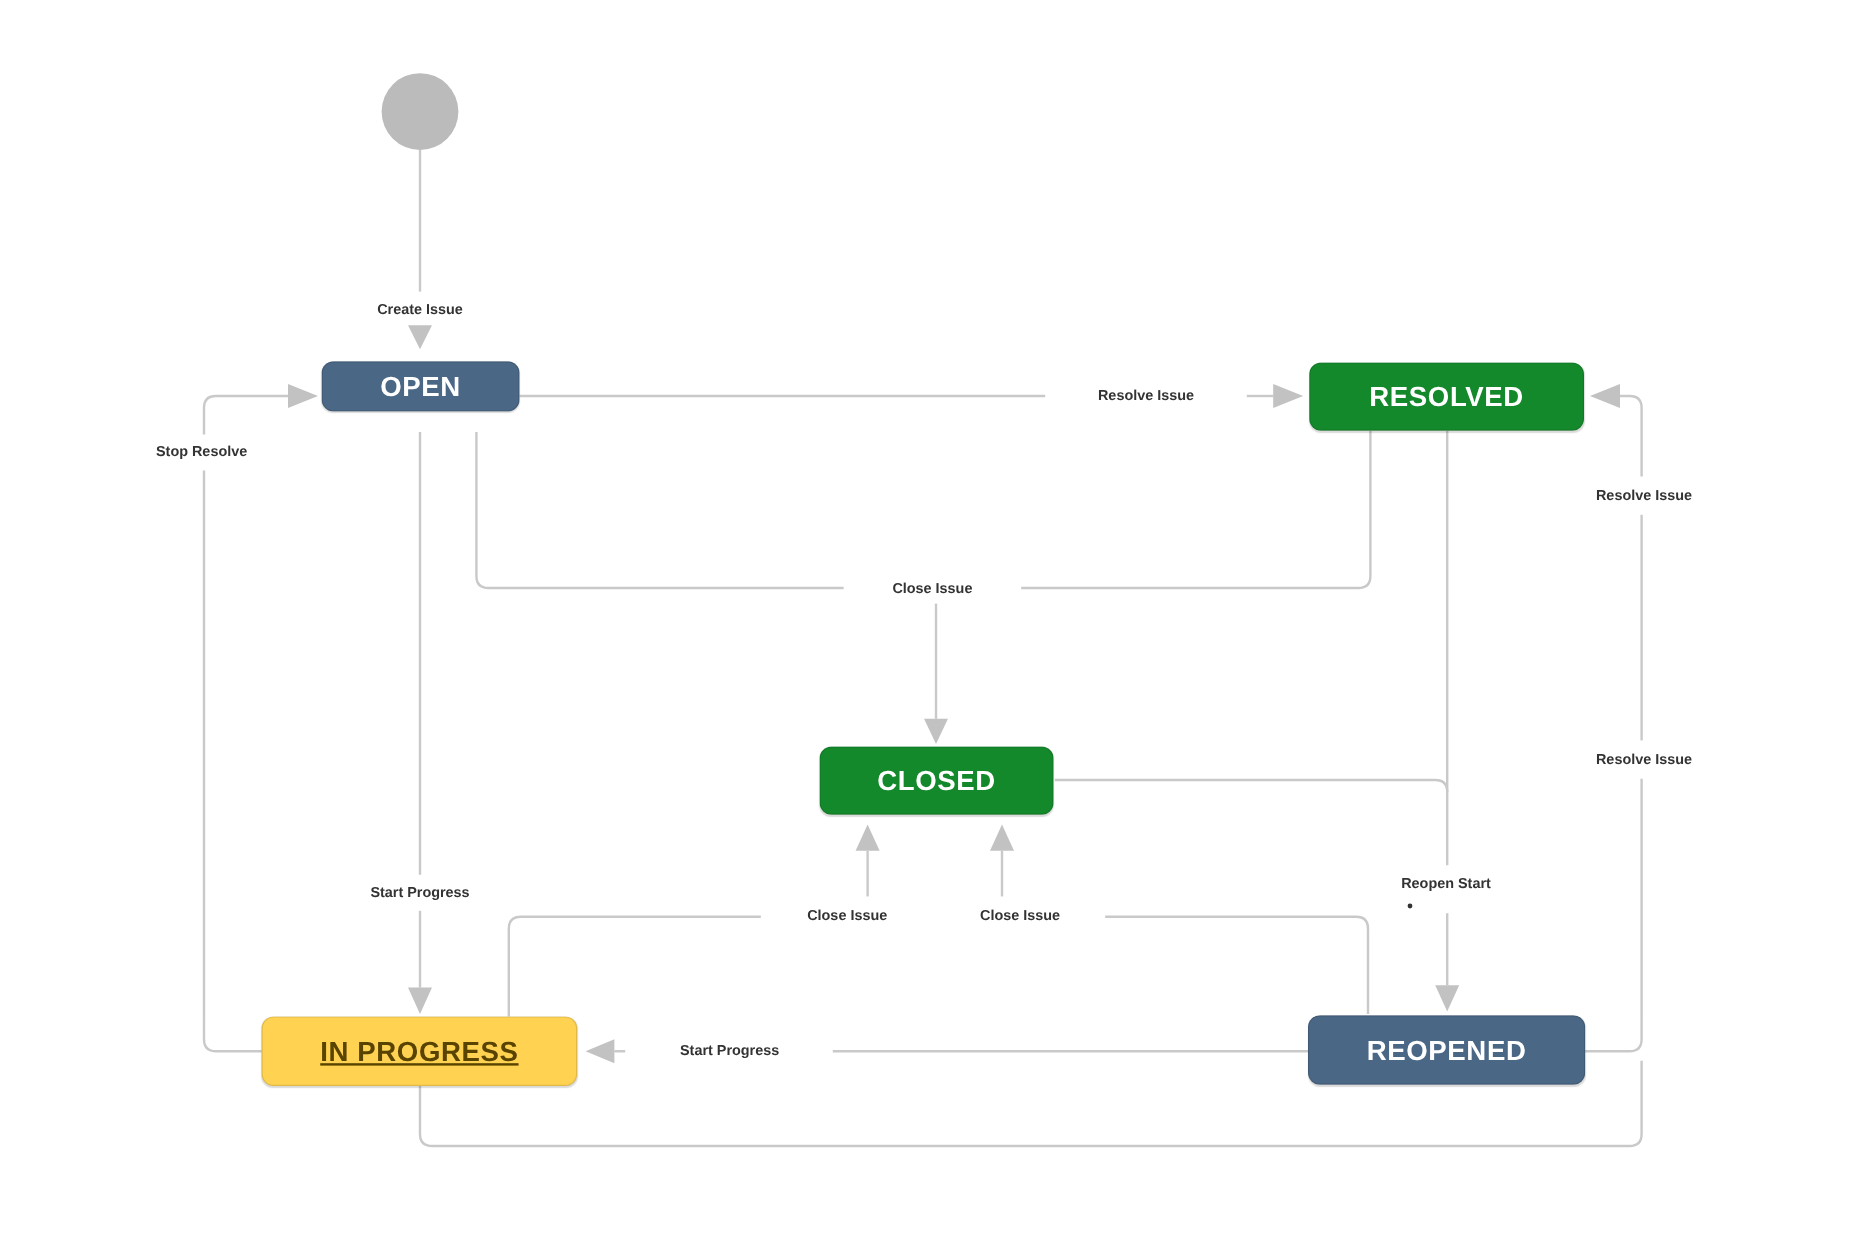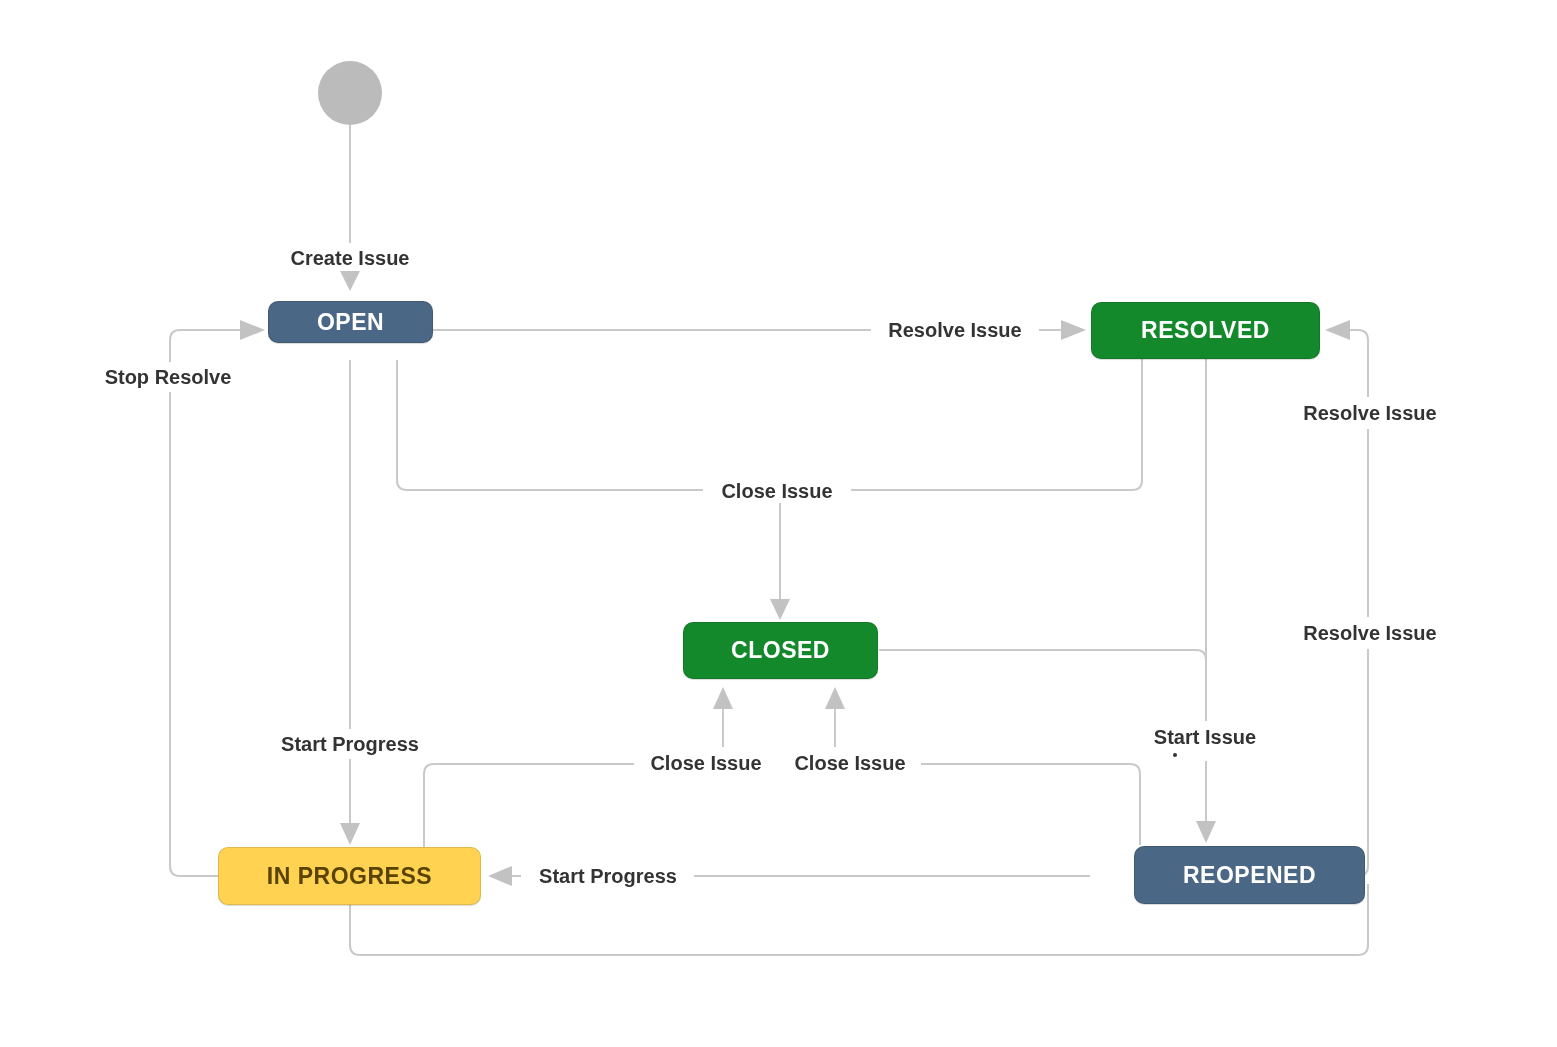--- a/index.html
+++ b/index.html
@@ -14,21 +14,21 @@
     position:absolute;z-index:3;display:flex;align-items:center;justify-content:center;
     border-radius:10px;font-weight:bold;font-size:23px;letter-spacing:.5px;
     border:1px solid rgba(0,0,0,.12);box-sizing:border-box;
     box-shadow:0 1px 1px rgba(0,0,0,.15);cursor:default;
   }
   .start-circle{
     position:absolute;z-index:3;width:64px;height:64px;border-radius:50%;
   }
   .lbl{
     position:absolute;z-index:2;transform:translate(-50%,-50%);
-    font-weight:bold;font-size:20px;color:var(--label,#333);
+    font-weight:bold;font-size:12px;color:var(--label,#333);
     background:#fff;padding:1px 5px;white-space:nowrap;line-height:1.1;
   }
   .dot{
     position:absolute;z-index:2;width:4px;height:4px;border-radius:50%;
     background:var(--label,#333);
   }
 </style>
 </head>
 <body>
 
@@ -82,37 +82,37 @@
   </svg>
 
   <div class="start-circle" style="left: 318px; top: 61px; background-color: rgb(187, 187, 187);"></div>
 
   <div class="node" style="left: 268px; top: 301px; width: 165px; height: 42px; background-color: rgb(74, 103, 133); color: rgb(255, 255, 255);">OPEN</div>
 
   <div class="node" style="left: 683px; top: 622px; width: 195px; height: 57px; background-color: rgb(20, 137, 44); color: rgb(255, 255, 255);">CLOSED</div>
 
   <div class="node" style="left: 1091px; top: 302px; width: 229px; height: 57px; background-color: rgb(20, 137, 44); color: rgb(255, 255, 255);">RESOLVED</div>
 
-  <div class="node" style="left: 218px; top: 847px; width: 263px; height: 58px; background-color: rgb(255, 211, 81); color: rgb(89, 67, 0);">IN PROGRESS</div>
+  <div class="node" style="left: 218px; top: 847px; width: 263px; height: 58px; background-color: rgb(255, 211, 81); color: rgb(89, 67, 0); text-decoration: underline;">IN PROGRESS</div>
 
-  <div class="node" style="left: 1090px; top: 846px; width: 231px; height: 58px; background-color: rgb(74, 103, 133); color: rgb(255, 255, 255); margin-left: 44px;">REOPENED</div>
+  <div class="node" style="left: 1090px; top: 846px; width: 231px; height: 58px; background-color: rgb(74, 103, 133); color: rgb(255, 255, 255);">REOPENED</div>
 
   <div class="lbl" style="left:350px;top:258px;">Create Issue</div>
 
   <div class="lbl" style="left:955px;top:330px;">Resolve Issue</div>
 
   <div class="lbl" style="left:168px;top:377px;">Stop Resolve</div>
 
   <div class="lbl" style="left:777px;top:491px;">Close Issue</div>
 
   <div class="lbl" style="left:1370px;top:413px;">Resolve Issue</div>
 
   <div class="lbl" style="left:1370px;top:633px;">Resolve Issue</div>
 
-  <div class="lbl" style="left:1205px;top:737px;">Start Issue</div>
+  <div class="lbl" style="left:1205px;top:737px;">Reopen Start</div>
   <div class="dot" style="left:1173px;top:753px;"></div>
 
   <div class="lbl" style="left:350px;top:744px;">Start Progress</div>
 
   <div class="lbl" style="left:706px;top:763px;">Close Issue</div>
 
   <div class="lbl" style="left:850px;top:763px;">Close Issue</div>
 
   <div class="lbl" style="left:608px;top:876px;">Start Progress</div>
 

